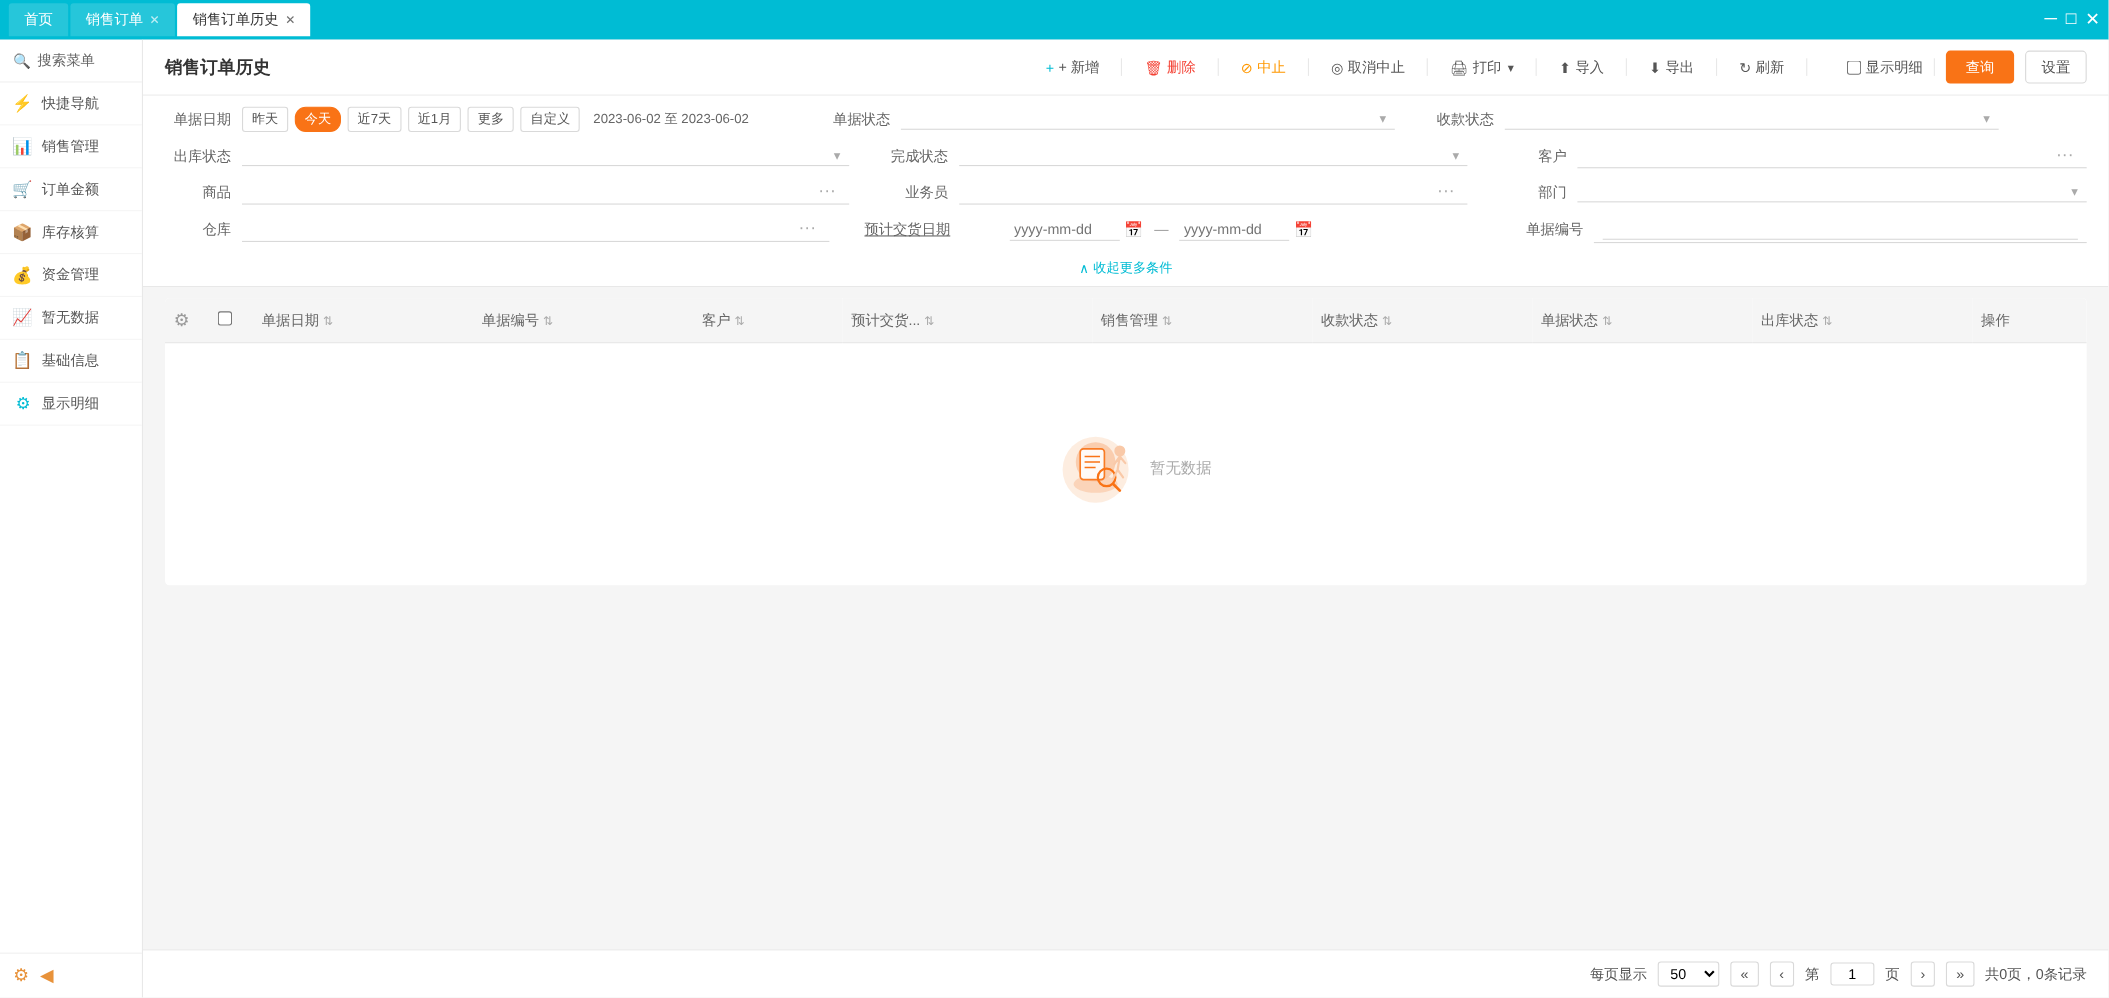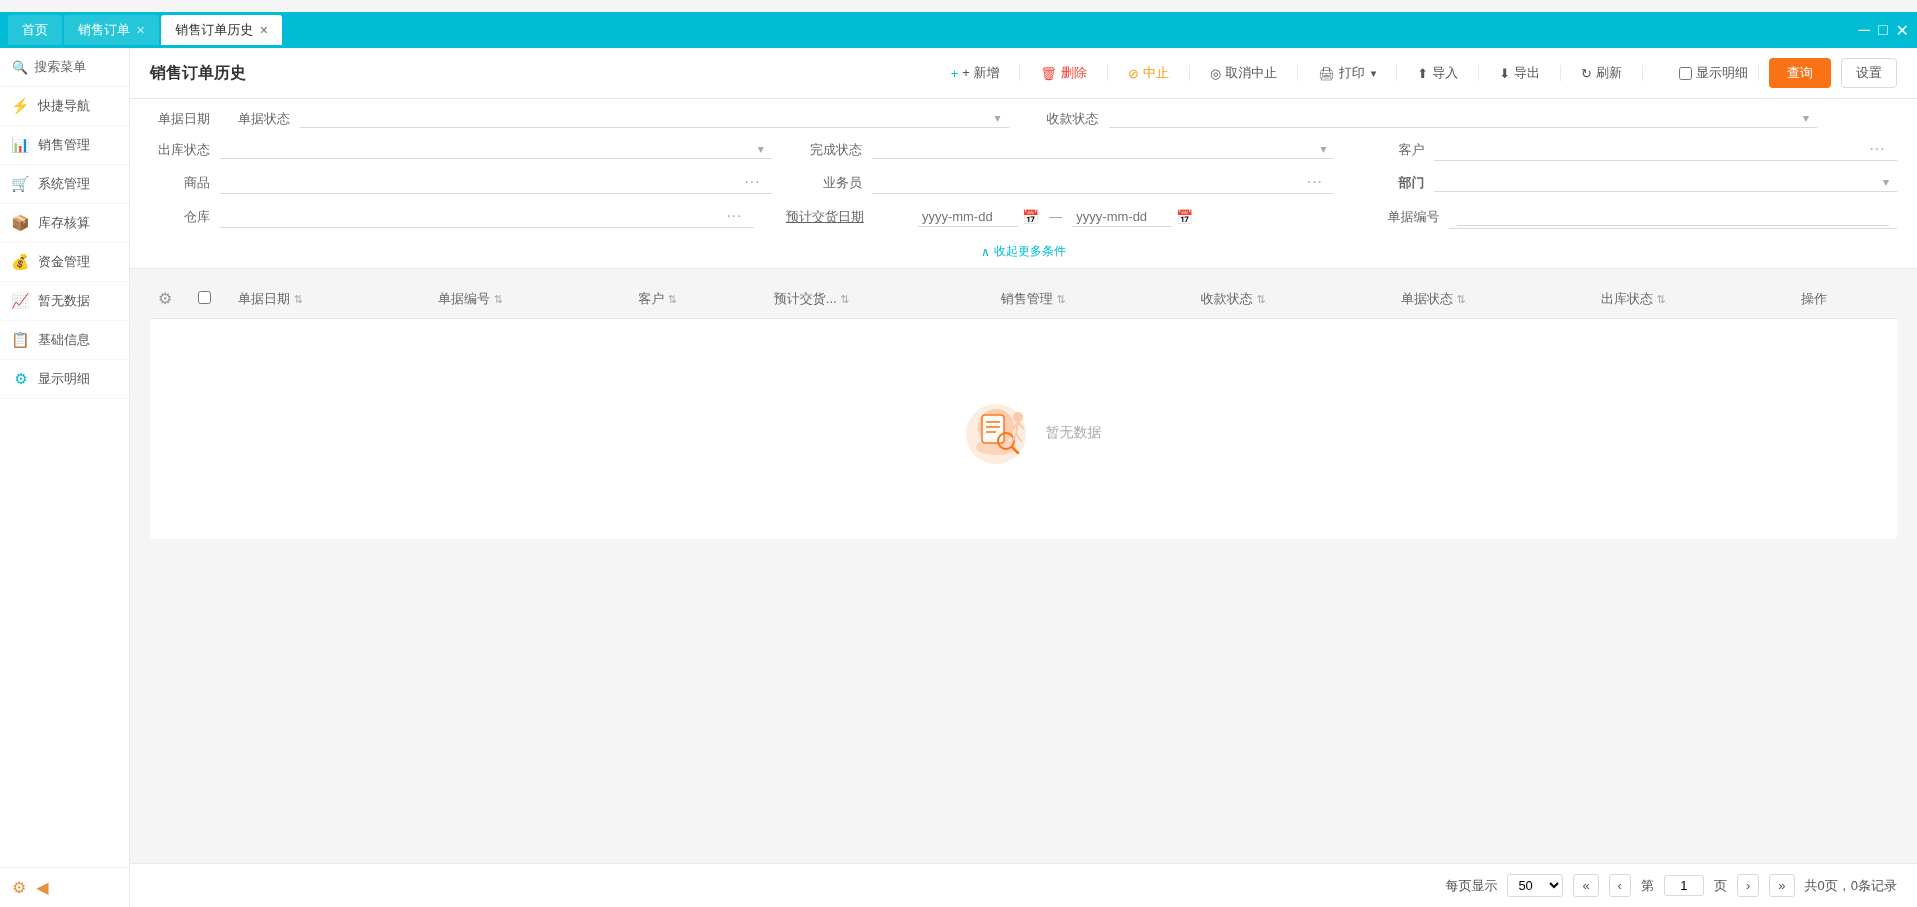--- a/index.html
+++ b/index.html
@@ -1,19 +1,19 @@
 <!DOCTYPE html>
 <html><head>
   <meta charset="utf-8">
   <style>
     * { box-sizing: border-box; margin: 0; padding: 0; }
     body { font-family: 'Microsoft YaHei', Arial, sans-serif; font-size: 13px; background: #f5f5f5; color: #333; display: flex; flex-direction: column; height: 100vh; overflow: hidden; }
 
     
-    .top-bar { background: #00bcd4; display: flex; align-items: center; height: 36px; padding: 0 8px; flex-shrink: 0; margin-top: 12px; }
+    .top-bar { background: #00bcd4; display: flex; align-items: center; height: 36px; padding: 0 8px; flex-shrink: 0; }
     .top-bar-tabs { display: flex; flex: 1; gap: 2px; }
     .tab { display: flex; align-items: center; background: rgba(255,255,255,0.15); color: #fff; padding: 0 14px; height: 30px; border-radius: 3px 3px 0 0; cursor: pointer; font-size: 13px; gap: 6px; }
     .tab.active { background: #fff; color: #333; }
     .tab .tab-close { font-size: 11px; color: inherit; opacity: 0.7; cursor: pointer; }
     .top-bar-right { display: flex; align-items: center; gap: 8px; margin-left: auto; }
     .top-bar-right .icon-btn { color: #fff; font-size: 16px; cursor: pointer; background: none; border: none; }
 
     
     .main-layout { display: flex; flex: 1; overflow: hidden; }
 
@@ -115,21 +115,21 @@
     <div class="sidebar-item">
       <span class="s-icon">⚡</span>
       <span>快捷导航</span>
     </div>
     <div class="sidebar-item">
       <span class="s-icon">📊</span>
       <span>销售管理</span>
     </div>
     <div class="sidebar-item">
       <span class="s-icon">🛒</span>
-      <span>系统管理</span>
+      <span>订单金额</span>
     </div>
     <div class="sidebar-item">
       <span class="s-icon">📦</span>
       <span>库存核算</span>
     </div>
     <div class="sidebar-item">
       <span class="s-icon">💰</span>
       <span>资金管理</span>
     </div>
     <div class="sidebar-item">
@@ -202,20 +202,29 @@
         <div class="toolbar-divider"></div>
         <button class="query-btn">查询</button>
         <button class="settings-btn">设置</button>
       </div>
     </div>
 
     <div class="filter-area">
 
       <div class="filter-row">
         <span class="filter-label">单据日期</span>
+        <div class="filter-date-row" style="flex:1.2;">
+          <button class="date-quick-btn">昨天</button>
+          <button class="date-quick-btn active">今天</button>
+          <button class="date-quick-btn">近7天</button>
+          <button class="date-quick-btn">近1月</button>
+          <button class="date-quick-btn">更多</button>
+          <button class="date-quick-btn">自定义</button>
+          <span class="date-range-text">2023-06-02 至 2023-06-02</span>
+        </div>
         <span class="filter-label" style="width:80px;">单据状态</span>
         <div class="filter-cell" style="flex:1; border-bottom:1px solid #d9d9d9; padding:2px 8px;">
           <span style="flex:1; color:#aaa; font-size:13px;"></span>
           <span class="filter-chevron">▾</span>
         </div>
         <span class="filter-label" style="width:80px; margin-left:20px;">收款状态</span>
         <div class="filter-cell" style="flex:1; border-bottom:1px solid #d9d9d9; padding:2px 8px;">
           <span style="flex:1; color:#aaa; font-size:13px;"></span>
           <span class="filter-chevron">▾</span>
         </div>
@@ -244,21 +253,21 @@
         <span class="filter-label">商品</span>
         <div class="filter-cell" style="flex:1.2; border-bottom:1px solid #d9d9d9; padding:2px 8px;">
           <span style="flex:1;"></span>
           <span class="filter-dots">···</span>
         </div>
         <span class="filter-label" style="width:80px; margin-left:20px;">业务员</span>
         <div class="filter-cell" style="flex:1; border-bottom:1px solid #d9d9d9; padding:2px 8px;">
           <span style="flex:1;"></span>
           <span class="filter-dots">···</span>
         </div>
-        <span class="filter-label" style="width:80px; margin-left:20px;font-weight:bold;">部门</span>
+        <span class="filter-label" style="width:80px; margin-left:20px;">部门</span>
         <div class="filter-cell" style="flex:1; border-bottom:1px solid #d9d9d9; padding:2px 8px;">
           <span style="flex:1;"></span>
           <span class="filter-chevron">▾</span>
         </div>
       </div>
 
       <div class="filter-row">
         <span class="filter-label">仓库</span>
         <div class="filter-cell" style="flex:1.2; border-bottom:1px solid #d9d9d9; padding:2px 8px;">
           <span style="flex:1;"></span>

